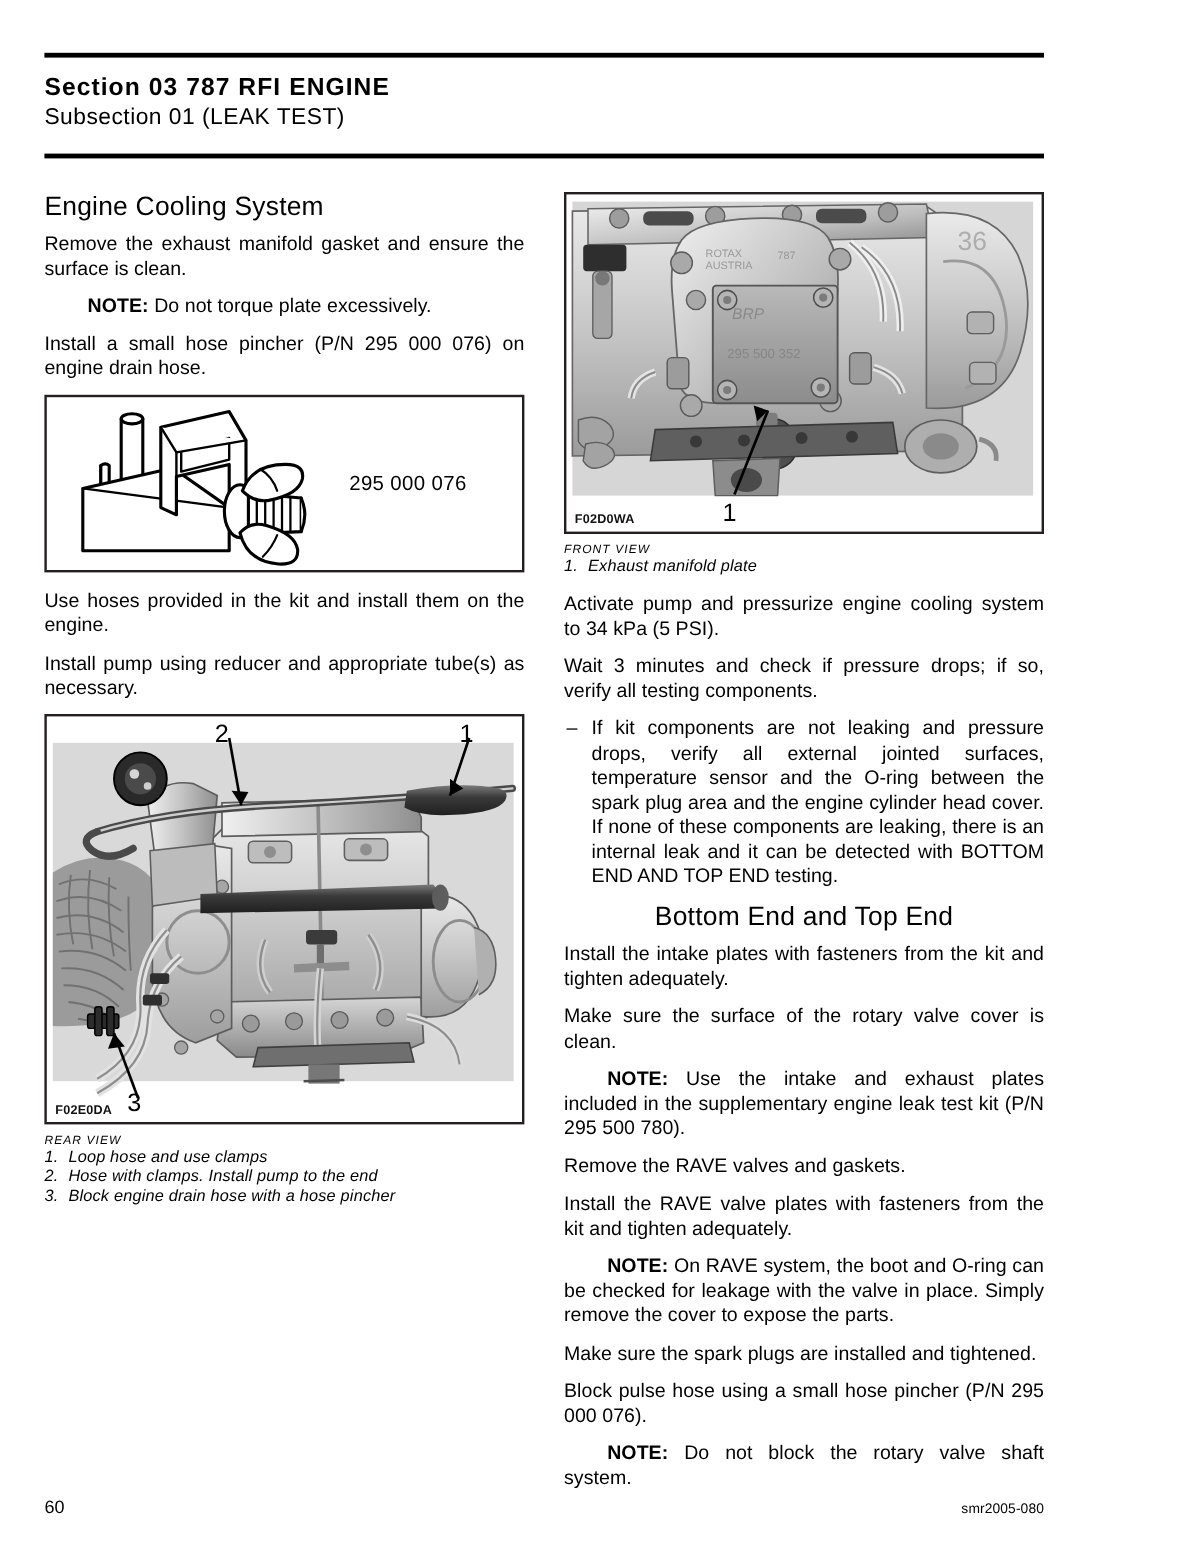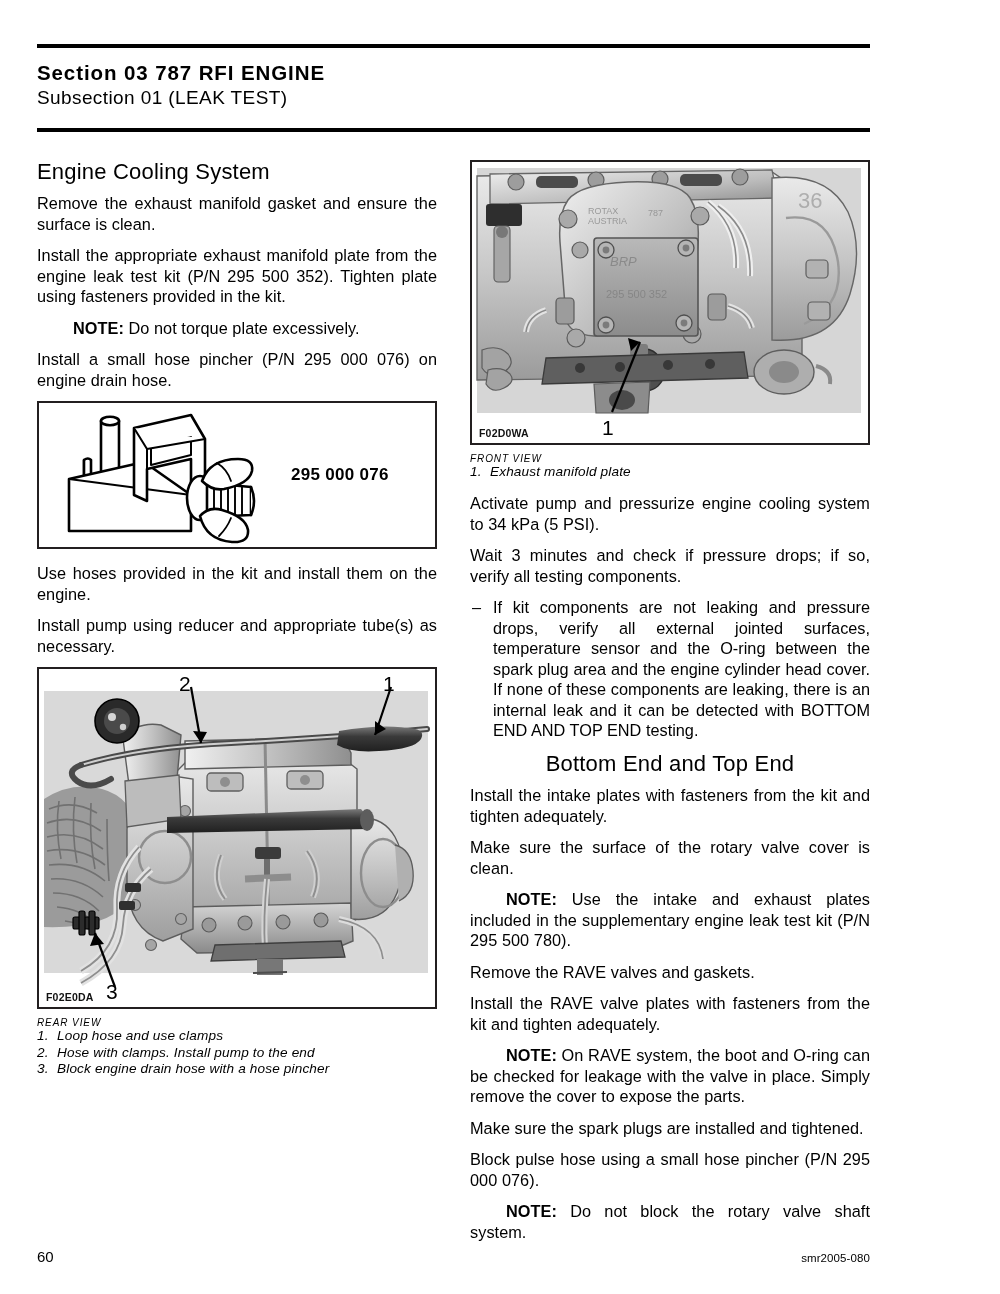--- a/index.html
+++ b/index.html
@@ -109,21 +109,20 @@
     <div class="hdr-gap"></div>
     <div class="rule-bottom"></div>
   </div>
 
   <div class="col col-left">
 
     <h2 class="sec">Engine Cooling System</h2>
 
     <p class="body">Remove the exhaust manifold gasket and ensure the surface is clean.</p>
 
-    <p class="body">Install the appropriate exhaust manifold plate from the engine leak test kit (P/N 295 500 352).  Tighten plate using fasteners provided in the kit.</p>
 
     <p class="body"><b>NOTE:</b><span> Do not torque plate excessively.</span></p>
 
     <p class="body">Install a small hose pincher (P/N 295 000 076) on engine drain hose.</p>
 
     <div class="figbox" style="height:148px;">
       <svg class="art" width="394" height="144" viewBox="0 0 394 144">
         <g fill="#ffffff" stroke="#000000" stroke-width="2.6" stroke-linejoin="round" stroke-linecap="round">
 
           <path d="M62 18 q9 -5 18 0 l0 58 q-9 5 -18 0 Z"></path>
@@ -158,21 +157,21 @@
           <path d="M212 84 q6 14 0 28"></path>
 
           <path d="M163 78 q8 -22 36 -22 q16 0 14 12 q-3 13 -28 18 q-12 2 -22 -8 Z"></path>
 
           <path d="M161 113 q6 24 32 26 q17 1 16 -12 q-2 -13 -26 -20 q-13 -4 -22 6 Z"></path>
 
           <path d="M178 60 q10 6 14 18" stroke-width="1.8" fill="none"></path>
           <path d="M180 133 q8 -8 12 -18" stroke-width="1.8" fill="none"></path>
         </g>
       </svg>
-      <div class="partnum" style="left:252px; top:62px;font-weight:bold;">295 000 076</div>
+      <div class="partnum" style="left:252px; top:62px;">295 000 076</div>
     </div>
 
     <p class="body" style="margin-top:14px;">Use hoses provided in the kit and install them on the engine.</p>
 
     <p class="body">Install pump using reducer and appropriate tube(s) as necessary.</p>
 
     <div class="figbox" style="height:342px;">
 
       <div class="callout" style="left:140px; top:4px;">2</div>
       <div class="callout" style="left:344px; top:4px;">1</div>

